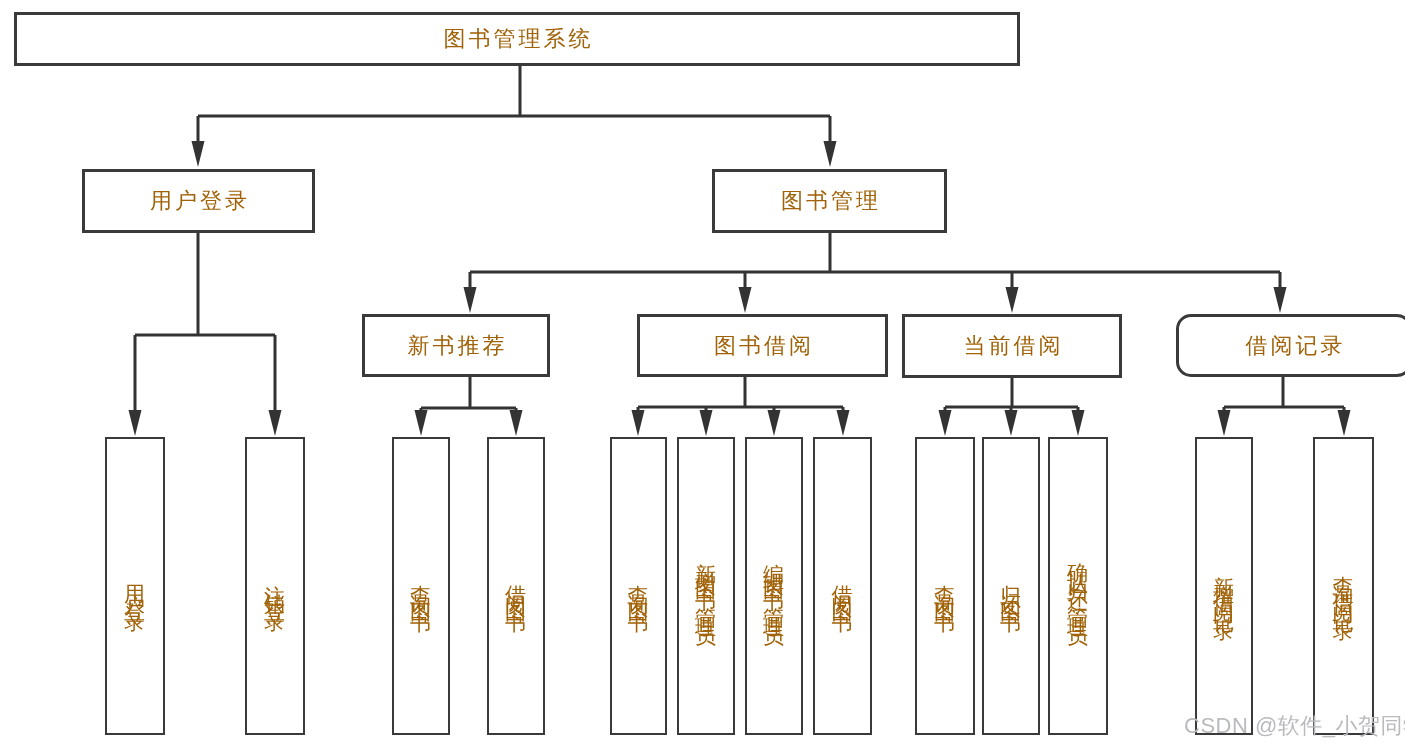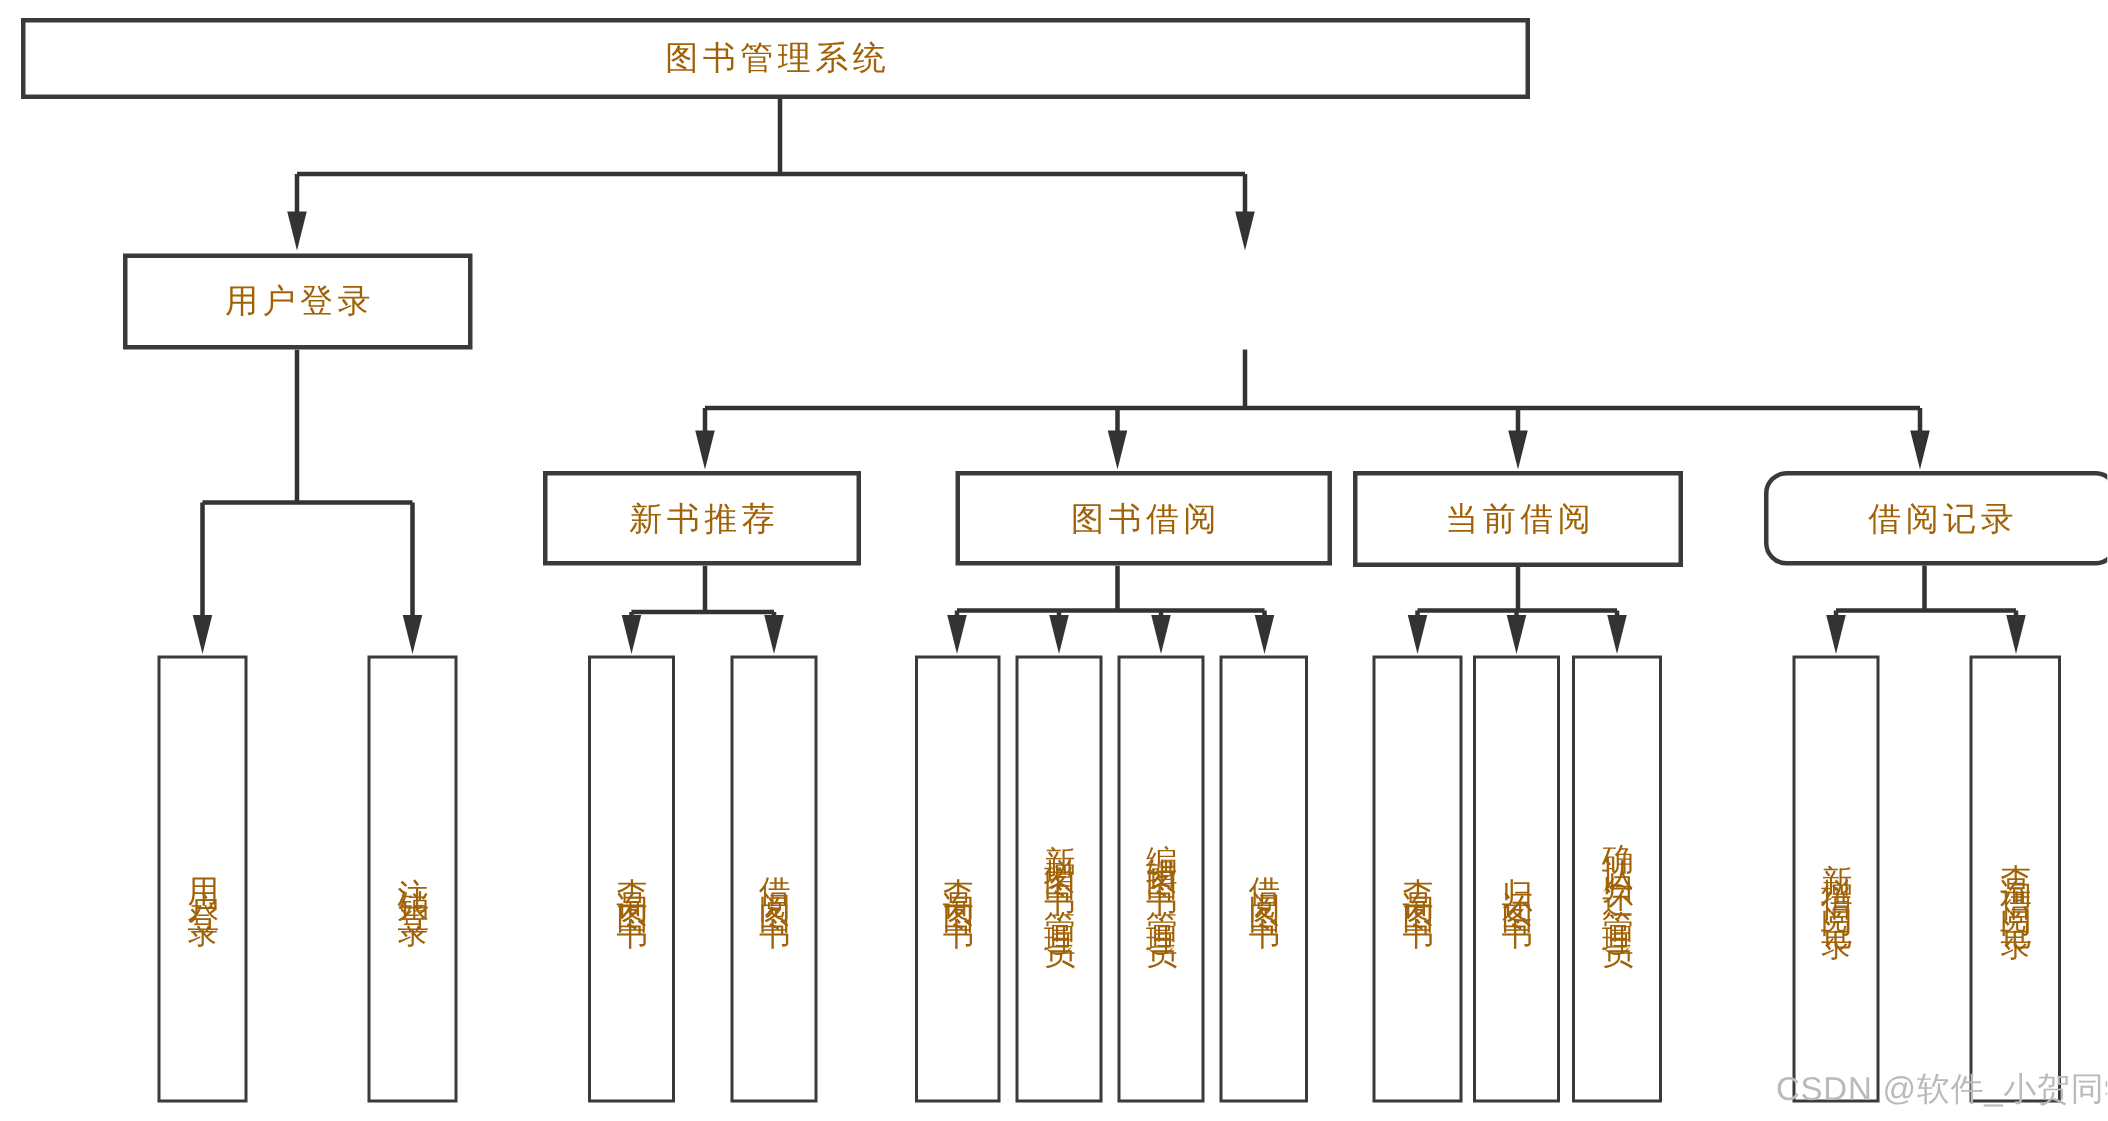--- a/index.html
+++ b/index.html
@@ -37,21 +37,21 @@
     font-size: 21px;
     line-height: 1;
     letter-spacing: 9px;
     text-indent: 0;
     max-height: 288px;
   }
   
   #n-root    { left: 14px;   top: 12px;  width: 1006px; height: 54px; }
   #n-user    { left: 82px;   top: 169px; width: 233px;  height: 64px; }
   #n-mgmt    { left: 712px;  top: 169px; width: 235px;  height: 64px; }
-  #n-newrec  { left: 362px;  top: 314px; width: 212px;  height: 63px; }
+  #n-newrec  { left: 362px;  top: 314px; width: 188px;  height: 63px; }
   #n-borrow  { left: 637px;  top: 314px; width: 251px;  height: 63px; }
   #n-current { left: 902px;  top: 314px; width: 220px;  height: 64px; }
   #n-record  { left: 1176px; top: 314px; width: 236px;  height: 63px; border-radius: 15px; }
   .leaf { top: 437px; height: 298px; }
   #l1  { left: 105px;  width: 60px; }
   #l2  { left: 245px;  width: 60px; }
   #l3  { left: 392px;  width: 58px; }
   #l4  { left: 487px;  width: 58px; }
   #l5  { left: 610px;  width: 57px; }
   #l6  { left: 677px;  width: 58px; }
@@ -113,20 +113,21 @@
       <polygon points="1004.5,410 1017.5,410 1011,436"></polygon>
       <polygon points="1071.5,410 1084.5,410 1078,436"></polygon>
       <polygon points="1217.5,410 1230.5,410 1224,436"></polygon>
       <polygon points="1337.5,410 1350.5,410 1344,436"></polygon>
     </g>
   </svg>
 
   <div class="node" id="n-root">图书管理系统</div>
 
   <div class="node" id="n-user">用户登录</div>
+  <div class="node" id="n-mgmt">图书管理</div>
 
   <div class="node" id="n-newrec">新书推荐</div>
   <div class="node" id="n-borrow">图书借阅</div>
   <div class="node" id="n-current">当前借阅</div>
   <div class="node" id="n-record">借阅记录</div>
 
   <div class="node leaf" id="l1">
     <span class="vtext">用户登录</span>
   </div>
   <div class="node leaf" id="l2">

